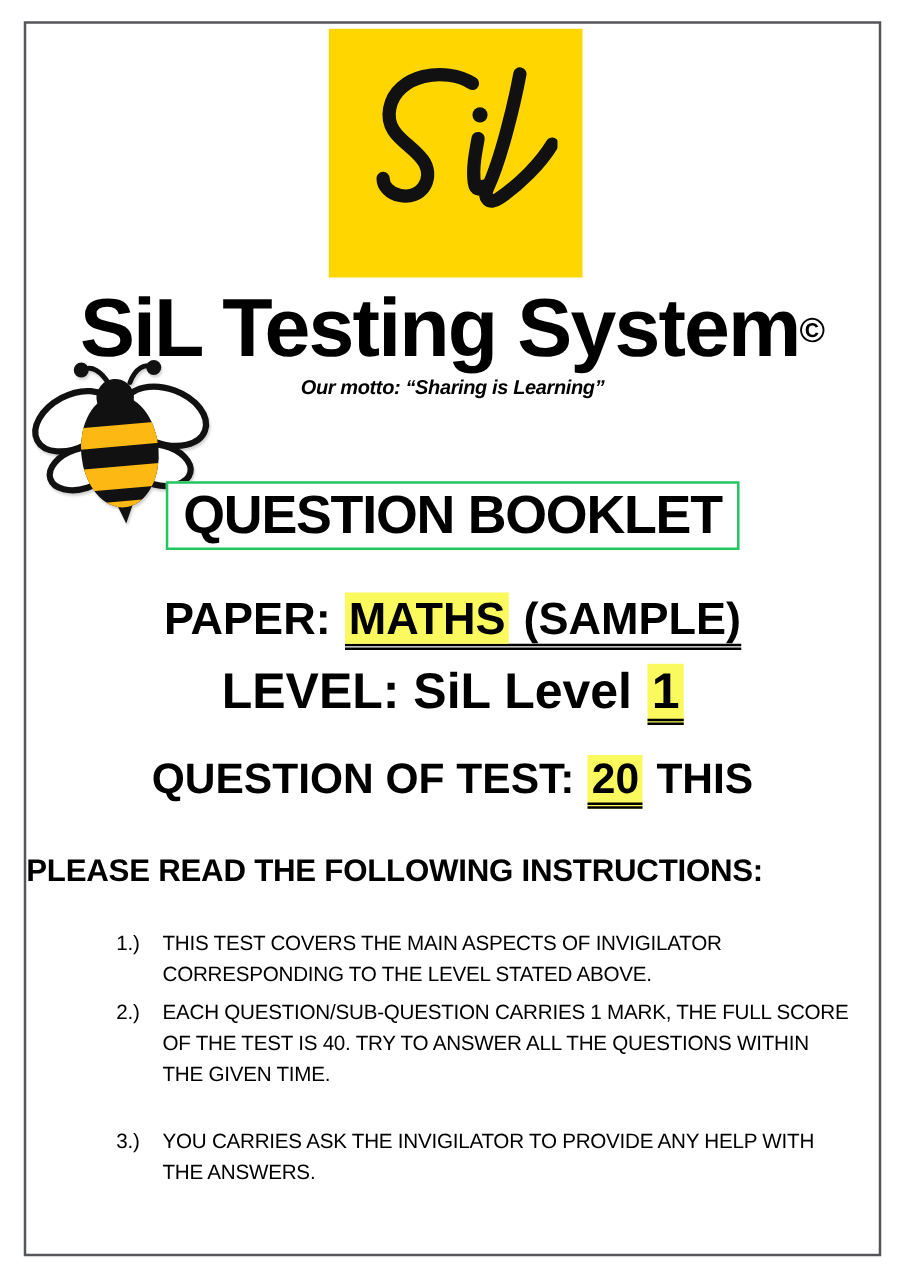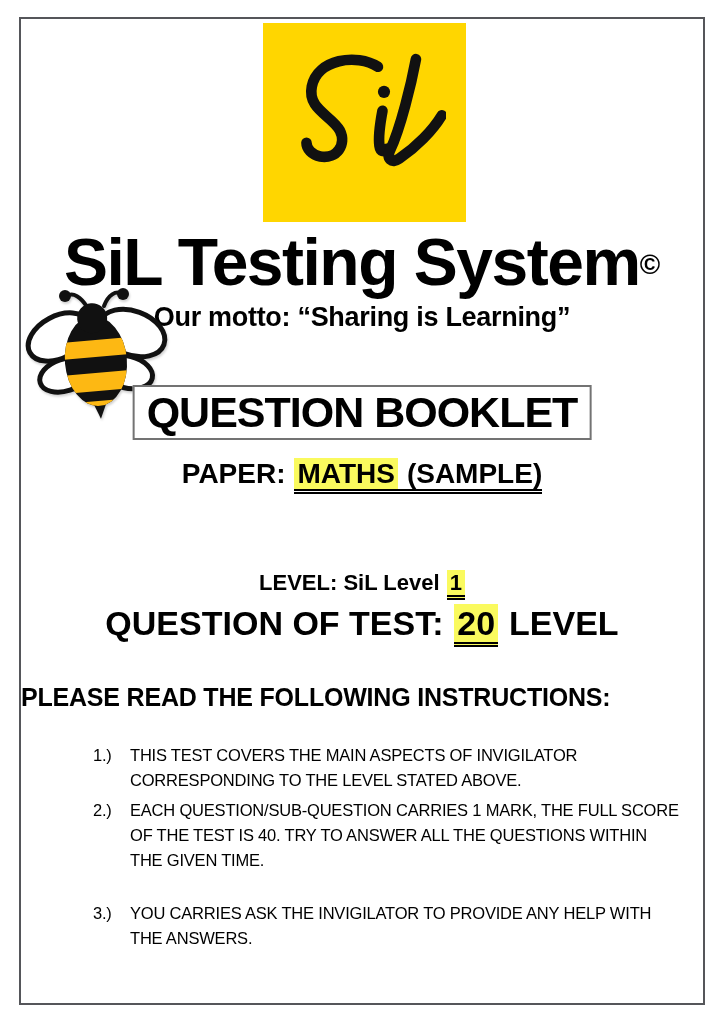--- a/index.html
+++ b/index.html
@@ -26,38 +26,38 @@
     left:0;right:0;top:197px;text-align:center;
     font-size:66px;font-weight:bold;letter-spacing:-1.5px;line-height:1.05;
     white-space:nowrap;
     margin-top:12px;
   }
   .title sup{font-size:0.42em;vertical-align:38%;letter-spacing:0;}
 
   
   .motto{
     left:0;right:0;top:283px;text-align:center;
-    font-size:27px;font-weight:bold;letter-spacing:-0.3px;
+    font-size:16px;font-weight:bold;font-style:italic;letter-spacing:-0.3px;
   }
 
   
   .bee{left:2px;top:268px;width:150px;height:134px;filter:drop-shadow(1px 2px 1px rgba(0,0,0,0.18));}
 
   
   .qbox{
     top:366px;left:50%;transform:translateX(-50%);
-    border:2px solid #737373;padding:1px 12px;
+    border:2px solid #22c55e;padding:1px 12px;
     font-size:43px;font-weight:bold;letter-spacing:-1px;white-space:nowrap;
     background:#fff;
   }
 
   
   .stat-line{left:0;right:0;text-align:center;font-weight:bold;white-space:nowrap;}
-  .line-paper{top:439px;font-size:28px;}
-  .line-level{top:551px;font-size:22px;}
+  .line-paper{top:455px;font-size:36px;}
+  .line-level{top:512px;font-size:40px;}
   .line-duration{top:585px;font-size:34px;}
   .lbl{margin-right:0.32em;}
   .after{margin-left:0.32em;}
   .hl{background:#FAFA5E;padding:0 3px;}
   .dul{border-bottom:5px double #000;padding-bottom:0px;}
 
   
   .ins-heading{
     top:664px;left:0;right:0;text-align:left;
     font-size:25px;font-weight:bold;letter-spacing:-0.2px;white-space:nowrap;
@@ -128,21 +128,21 @@
 
   <div class="stat-line line-paper">
     <span class="lbl">PAPER:</span><span class="dul"><span class="hl">MATHS</span><span class="after">(SAMPLE)</span></span>
   </div>
 
   <div class="stat-line line-level">
     <span class="lbl">LEVEL: SiL Level</span><span class="hl dul">1</span>
   </div>
 
   <div class="stat-line line-duration">
-    <span class="lbl">QUESTION OF TEST:</span><span class="hl dul">20</span><span class="after">LEVEL</span>
+    <span class="lbl">QUESTION OF TEST:</span><span class="hl dul">20</span><span class="after">THIS</span>
   </div>
 
   <div class="ins-heading">PLEASE READ THE FOLLOWING INSTRUCTIONS:</div>
 
   <div class="ins-item ins-item-1">
     <span class="ins-num">1.)</span>
     <span class="ins-text">THIS TEST COVERS THE MAIN ASPECTS OF INVIGILATOR
 CORRESPONDING TO THE LEVEL STATED ABOVE.</span>
   </div>
   <div class="ins-item ins-item-2">

